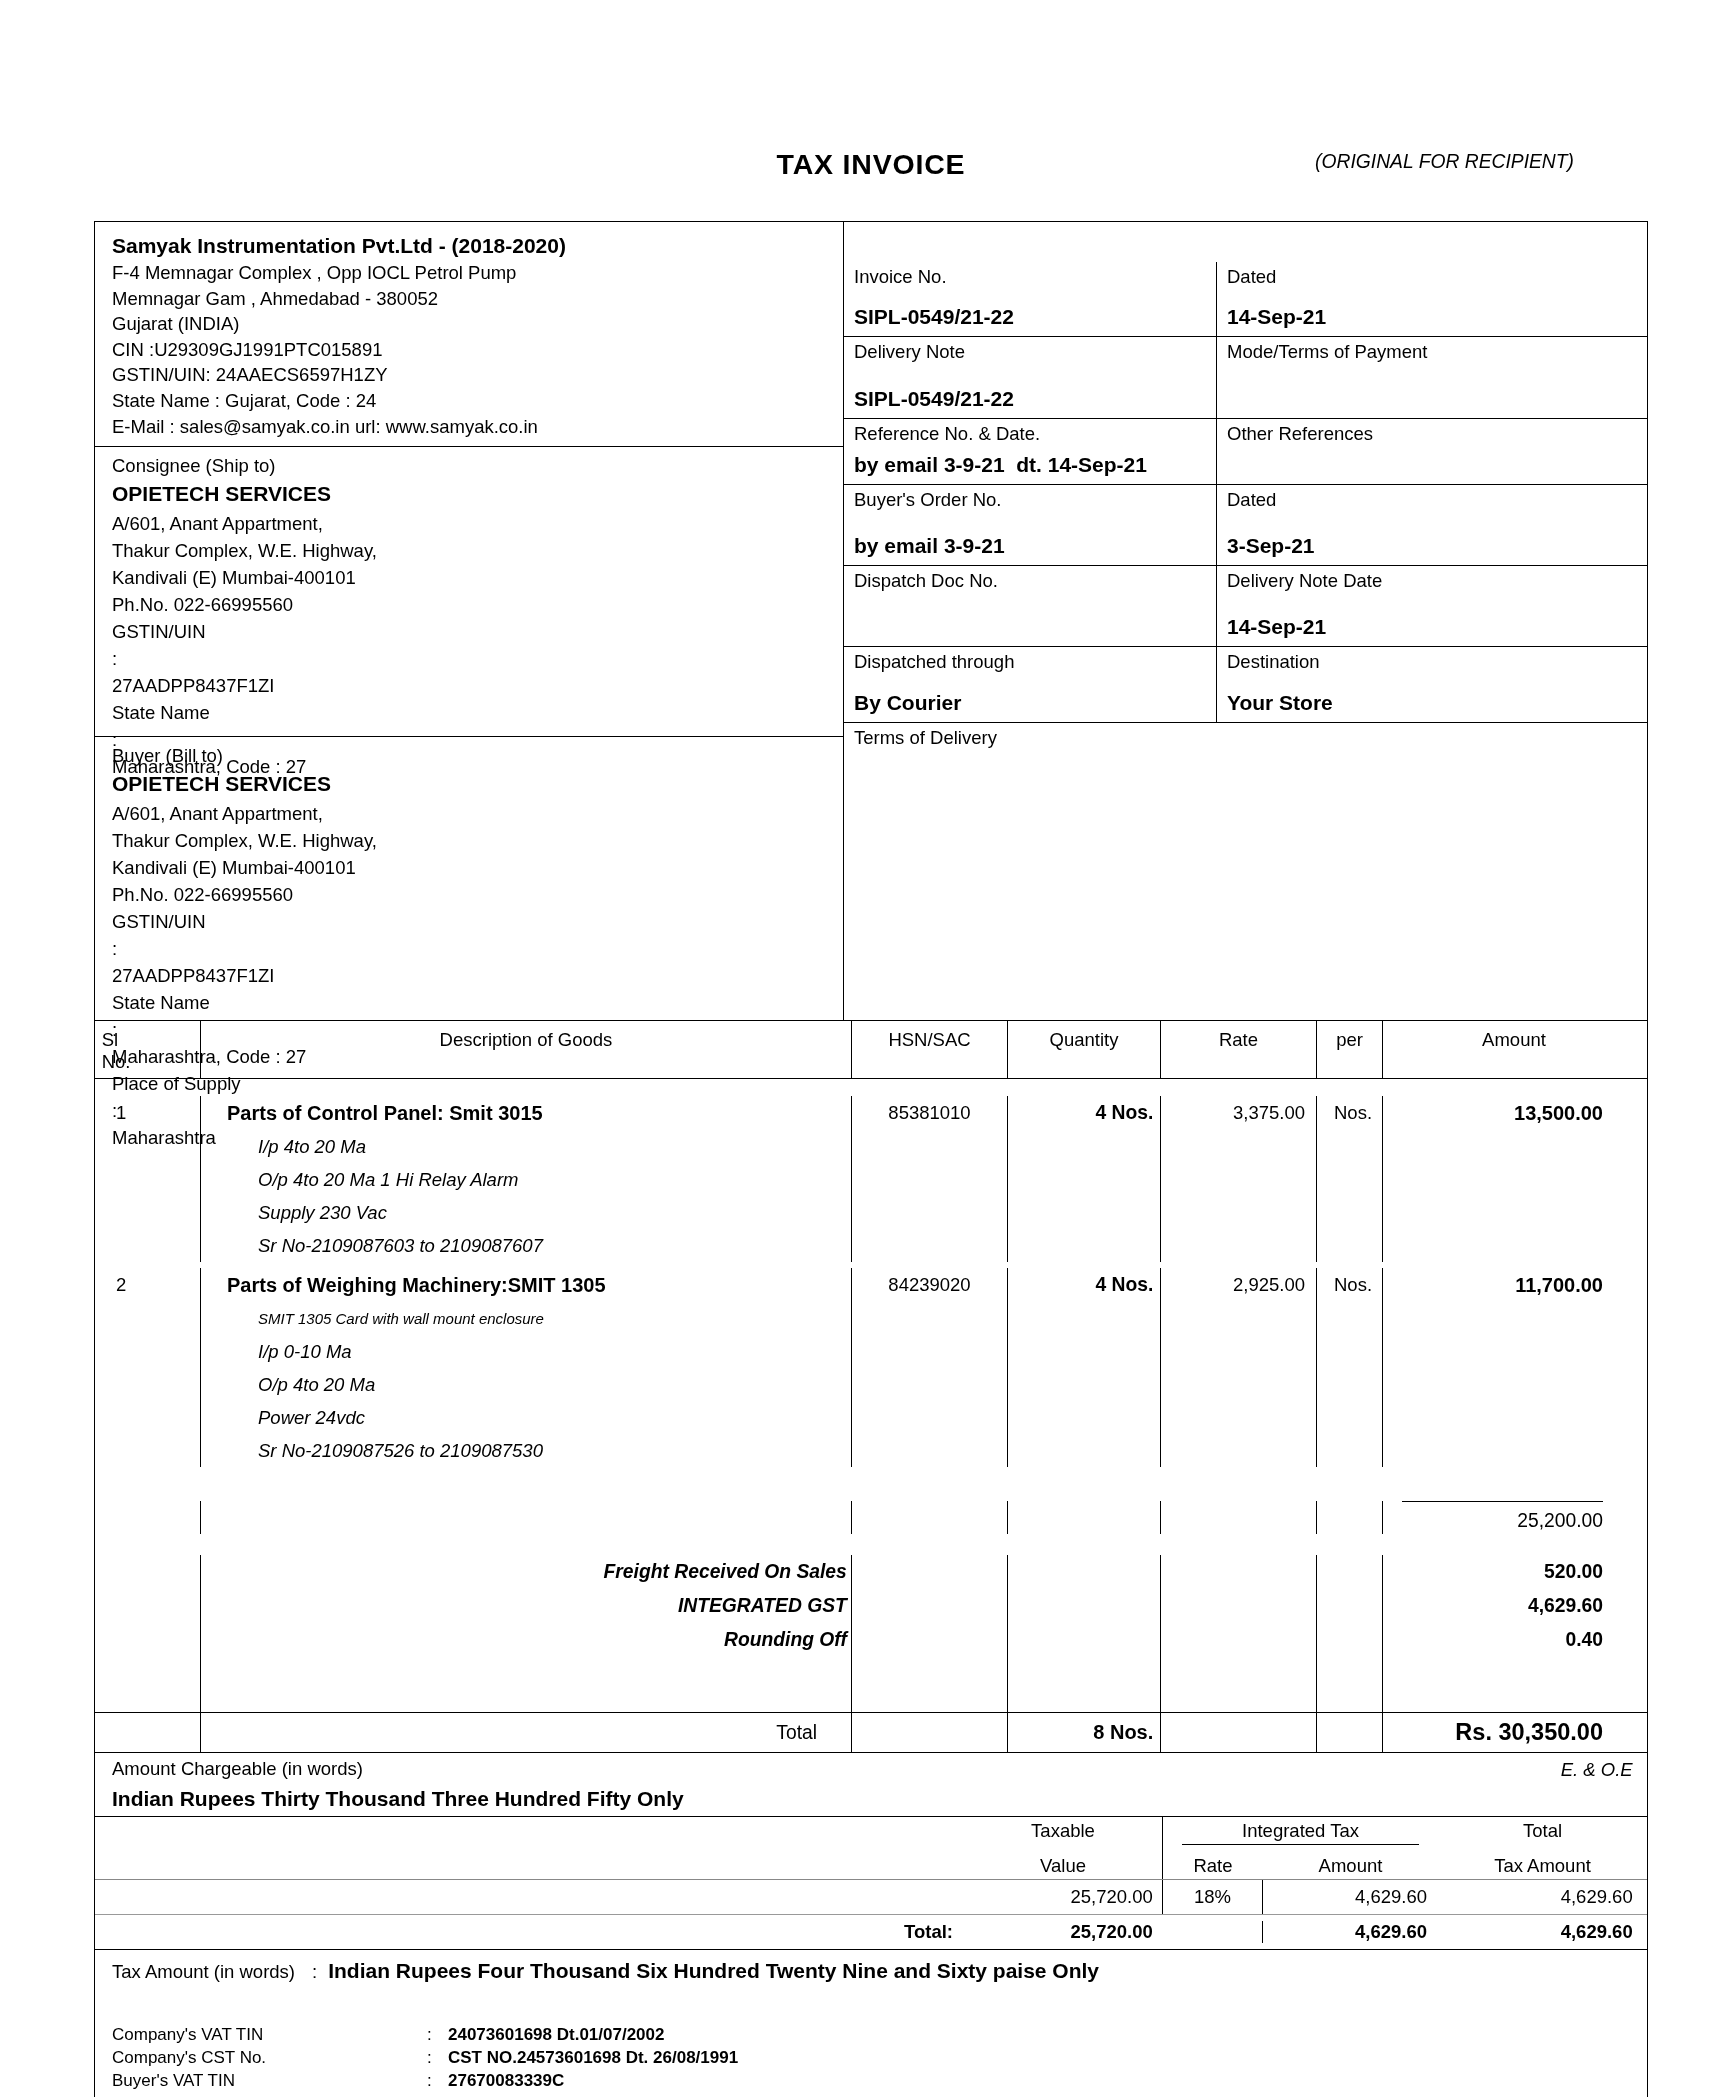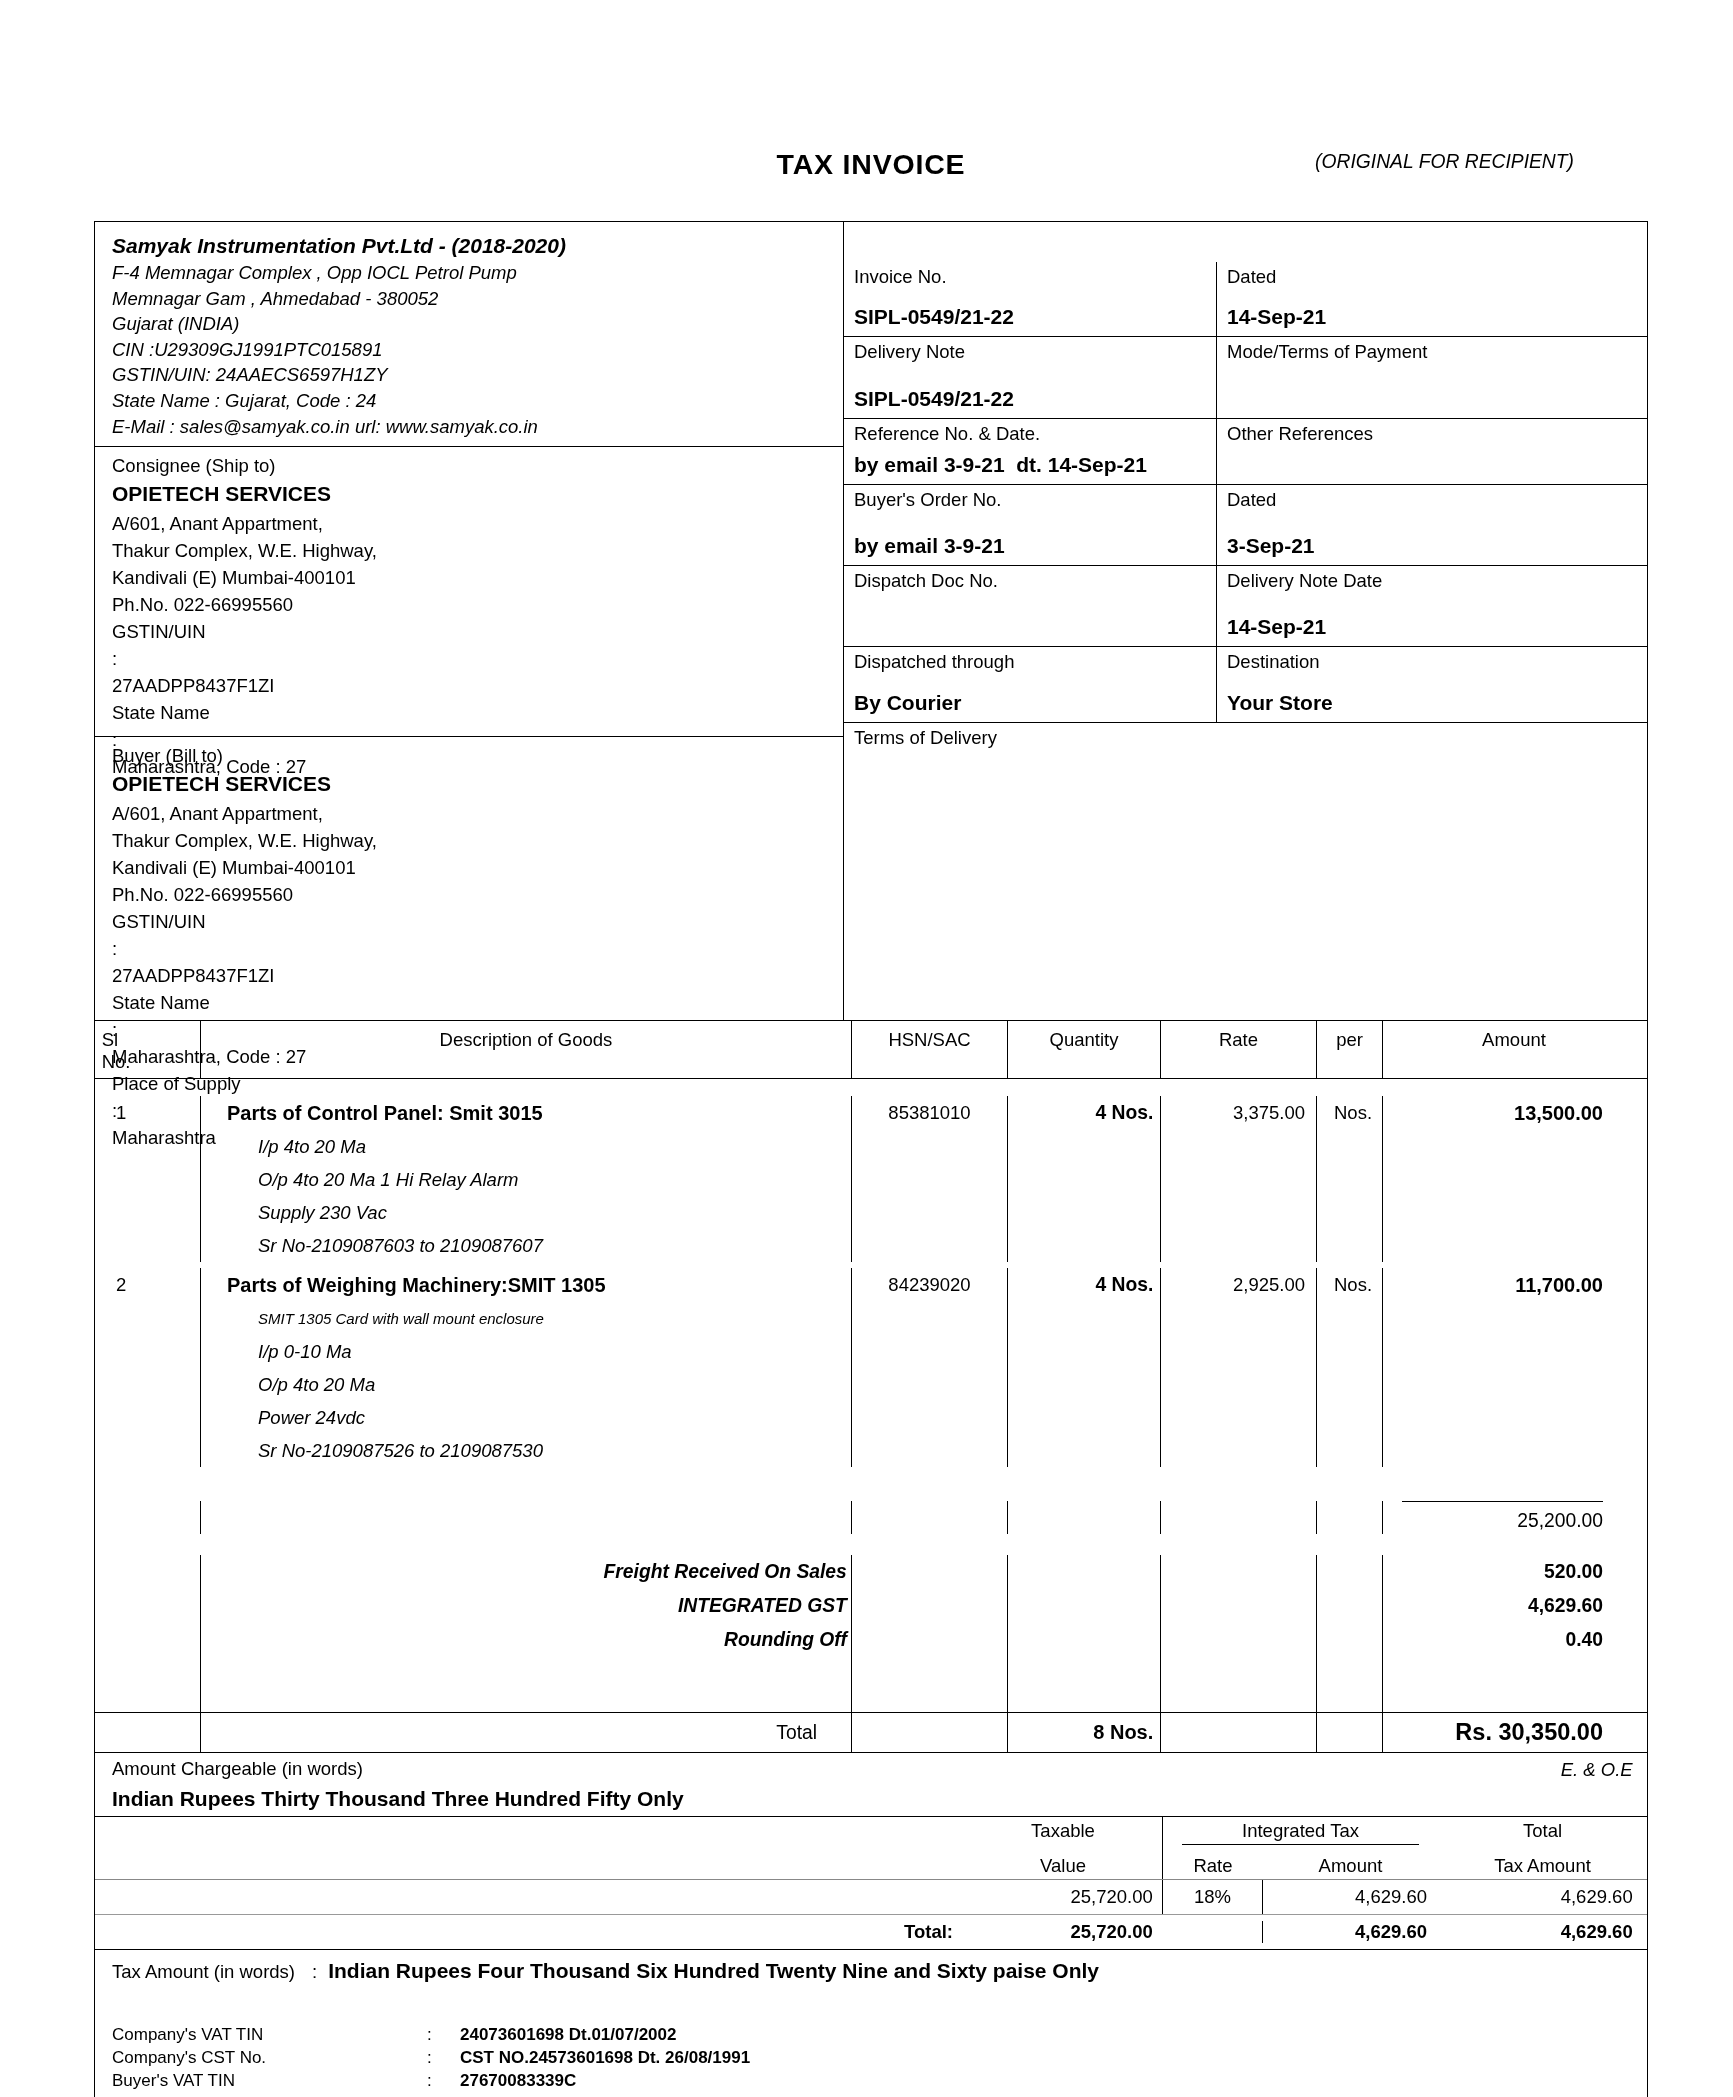--- a/index.html
+++ b/index.html
@@ -10,21 +10,21 @@
          font-size:28.5px;font-weight:bold;letter-spacing:0.8px;}
   .copy-type{position:absolute;top:151px;right:159px;font-size:19.3px;font-style:italic;}
   
   .main{position:absolute;left:94px;top:221px;width:1554px;height:2106px;
         border:1.7px solid #000;box-sizing:border-box;display:flex;flex-direction:column;}
   
   .top{display:flex;height:799px;flex:none;border-bottom:1.7px solid #000;box-sizing:border-box;}
   .left-col{width:749px;flex:none;border-right:1.3px solid #000;box-sizing:border-box;
             display:flex;flex-direction:column;}
   .company{height:225px;flex:none;border-bottom:1.3px solid #000;box-sizing:border-box;
-           padding:10px 12.6px 0 17px;font-style:italic;}
+           padding:10px 12.6px 0 17px;}
   .company-name{font-size:21px;font-weight:bold;line-height:28px;}
   .addr-line{font-size:18.5px;line-height:25.6px;}
   .party{padding:5.9px 12.6px 0 17px;box-sizing:border-box;}
   .consignee{height:290px;flex:none;border-bottom:1.3px solid #000;}
   .buyer{flex:1;}
   .party-heading{font-size:18.5px;line-height:25px;}
   .party-name{font-size:21px;font-weight:bold;line-height:32px;}
   .party-line{font-size:18.5px;line-height:27px;}
   .party-field{display:flex;font-size:18.5px;line-height:27px;flex-direction:column;}
   .party-field .lbl{width:252px;flex:none;}
@@ -120,21 +120,21 @@
   
   .bottom{flex:1;position:relative;padding:9.2px 12.6px 0 17px;box-sizing:border-box;}
   .tax-words{display:flex;align-items:baseline;}
   .tw-label{font-size:18.5px;flex:none;}
   .tw-colon{font-size:18.5px;flex:none;padding:0 11px 0 17px;}
   .tw-value{font-size:21px;font-weight:bold;}
   .vat-block{margin-top:40px;}
   .vat-row{display:flex;font-size:17px;line-height:23px;}
   .vat-label{width:315px;flex:none;}
   .vat-colon{width:21px;flex:none;}
-  .vat-value{font-weight:bold;white-space:pre-wrap;margin-left:12px;}
+  .vat-value{font-weight:bold;white-space:pre-wrap;}
 </style>
 </head>
 <body>
 
 <div class="page">
 
   <div class="title">TAX INVOICE</div>
   <div class="copy-type">(ORIGINAL FOR RECIPIENT)</div>
 
   <div class="main">

